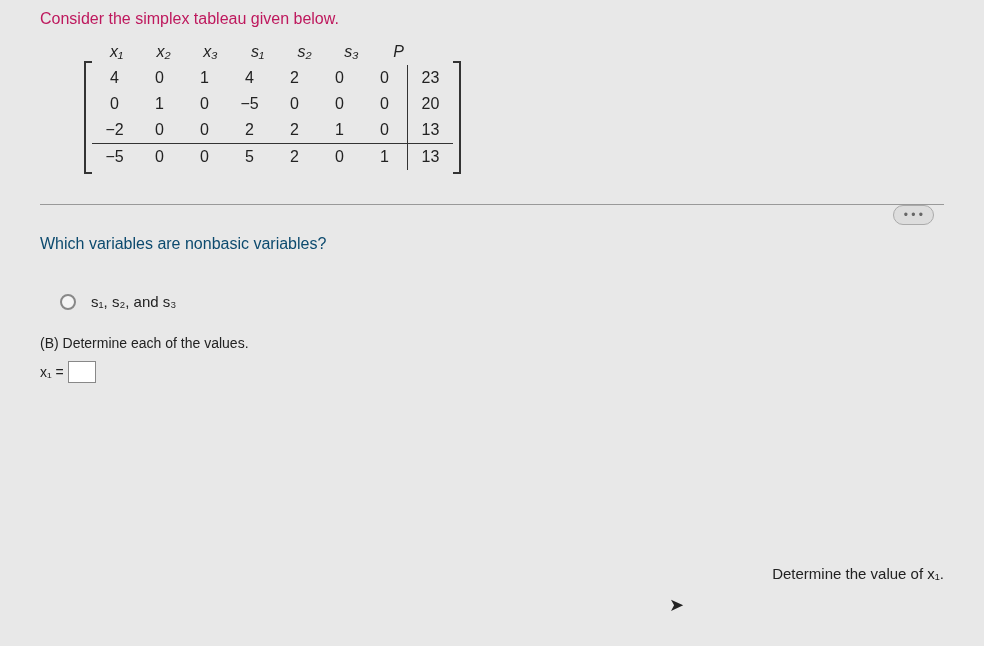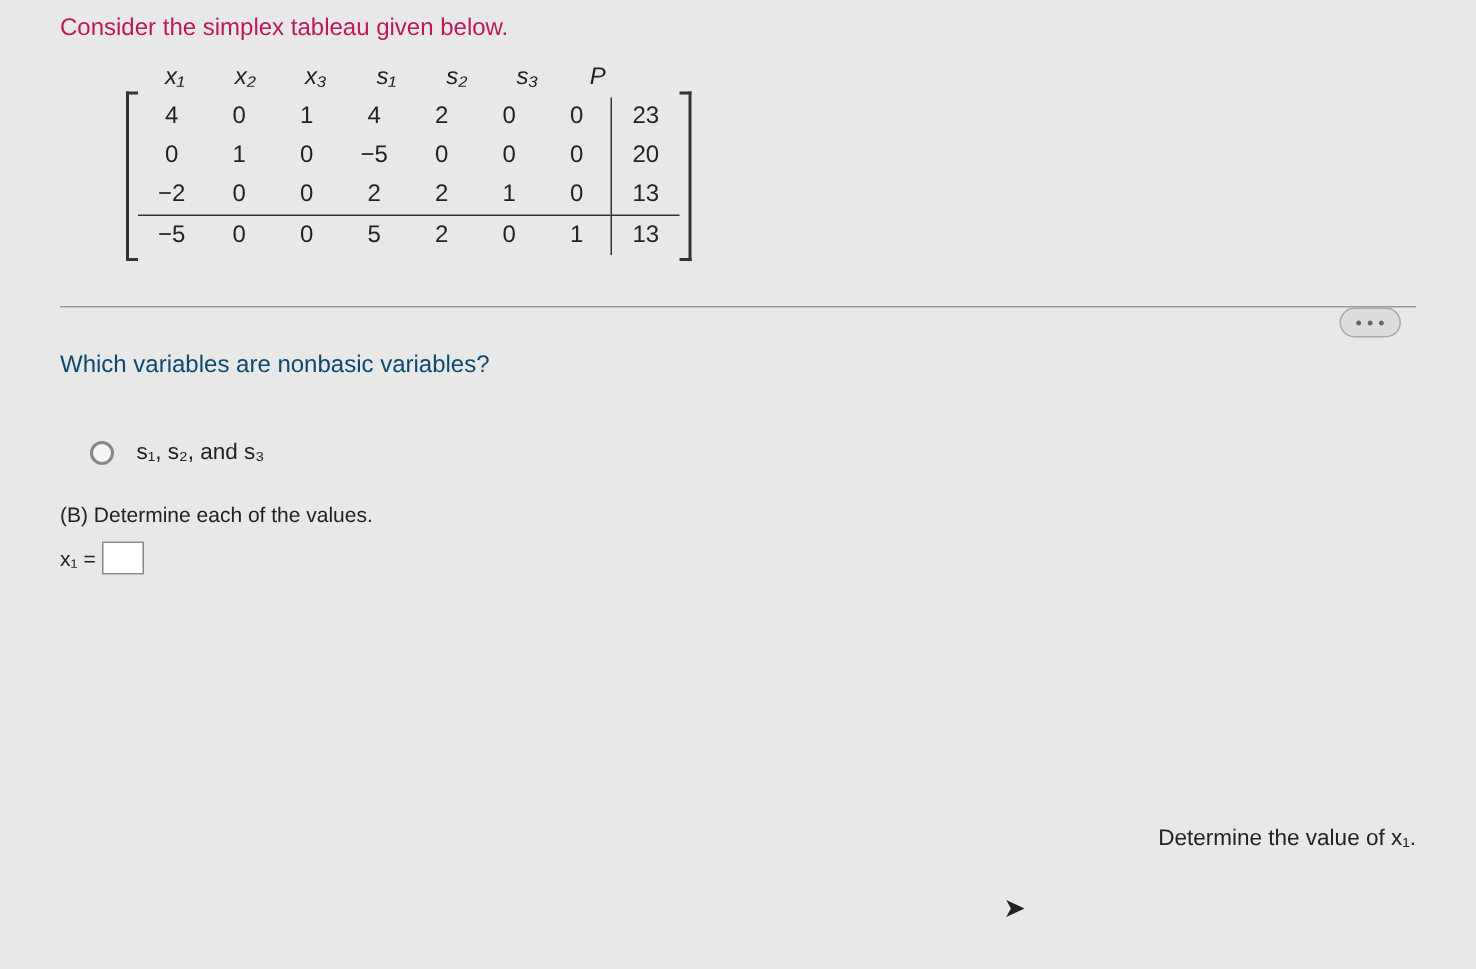--- a/index.html
+++ b/index.html
@@ -146,21 +146,21 @@
     .input-box {
       width: 28px;
       height: 22px;
       border: 1px solid #888;
       background: #fff;
       margin-left: 4px;
     }
     .determine-text {
       position: absolute;
       right: 40px;
-      bottom: 79px;
+      bottom: 64px;
       font-size: 15px;
     }
     .cursor {
       position: absolute;
       right: 300px;
       bottom: 30px;
       font-size: 18px;
     }
     .header-offset {
       margin-left: 4px;

